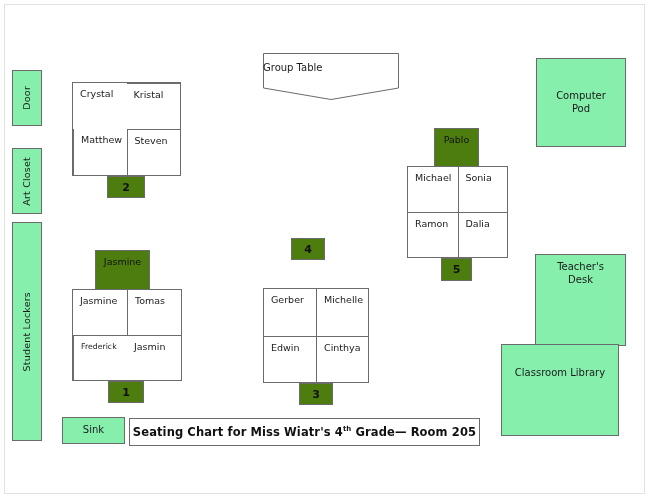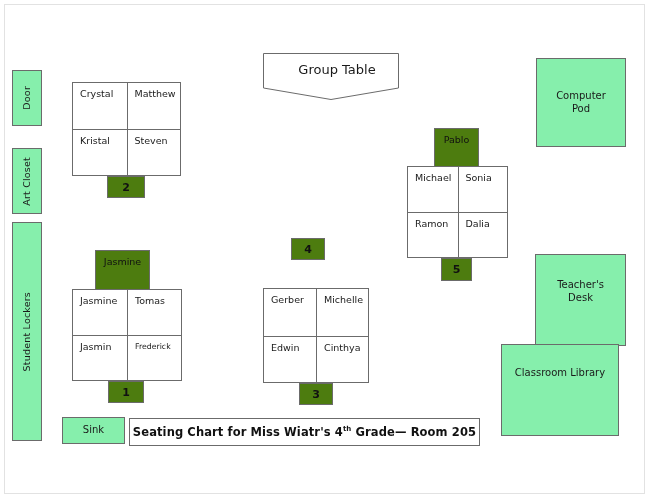--- a/index.html
+++ b/index.html
@@ -49,21 +49,21 @@
     display:flex;align-items:center;justify-content:center;
     font-size:11px;font-weight:700;color:#111;
   }
   .tab.name{font-weight:400;font-size:9.5px;align-items:flex-start;padding-top:5px;}
   .group-table{
     position:absolute;left:263px;top:53px;width:136px;height:47px;
   }
   .group-table svg{display:block;width:136px;height:47px;}
   .group-label{
     position:absolute;left:263px;top:62px;width:148px;
-    text-align:center;font-size:13px;color:#1a1a1a;
+    font-size:10px;color:#1a1a1a;
   }
   .title-banner{
     position:absolute;left:129px;top:418px;width:351px;height:28px;
     box-sizing:border-box;border:1px solid #6b6b6b;background:#ffffff;
     display:flex;align-items:center;justify-content:center;
     font-size:11.5px;font-weight:700;color:#111;letter-spacing:.1px;
   }
   .title-banner sup{font-size:7px;vertical-align:super;font-weight:700;}
   .nowrap{white-space:nowrap;}
 </style>
@@ -92,32 +92,32 @@
 
   <div class="group-table">
     <svg viewBox="0 0 136 47">
       <polygon points="0.5,0.5 135.5,0.5 135.5,35 68,46.5 0.5,35" fill="#ffffff" stroke="#6b6b6b" stroke-width="1"></polygon>
     </svg>
   </div>
   <div class="group-label">Group Table</div>
 
   <div class="table-grid" style="left:72px;top:82px;width:109px;height:94px;">
     <div class="seat">Crystal</div>
+    <div class="seat row2">Kristal</div>
     <div class="seat col2">Matthew</div>
-    <div class="seat row2">Kristal</div>
     <div class="seat col2 row2">Steven</div>
   </div>
   <div class="tab" style="left:107px;top:176px;width:38px;height:22px;">2</div>
 
   <div class="tab name" style="left:95px;top:250px;width:55px;height:40px;">Jasmine</div>
   <div class="table-grid" style="left:72px;top:289px;width:110px;height:92px;">
     <div class="seat">Jasmine</div>
     <div class="seat col2">Tomas</div>
+    <div class="seat col2 row2 small">Frederick</div>
     <div class="seat row2">Jasmin</div>
-    <div class="seat col2 row2 small">Frederick</div>
   </div>
   <div class="tab" style="left:108px;top:381px;width:36px;height:22px;">1</div>
 
   <div class="tab" style="left:291px;top:238px;width:34px;height:22px;">4</div>
 
   <div class="table-grid" style="left:263px;top:288px;width:106px;height:95px;">
     <div class="seat">Gerber</div>
     <div class="seat col2">Michelle</div>
     <div class="seat row2">Edwin</div>
     <div class="seat col2 row2">Cinthya</div>
@@ -131,21 +131,21 @@
     <div class="seat row2">Ramon</div>
     <div class="seat col2 row2">Dalia</div>
   </div>
   <div class="tab" style="left:441px;top:258px;width:31px;height:23px;">5</div>
 
   <div class="box" style="left:536px;top:58px;width:90px;height:89px;flex-direction:column;">
     <span>Computer</span>
     <span>Pod</span>
   </div>
 
-  <div class="box" style="left:535px;top:254px;width:91px;height:92px;flex-direction:column;align-items:center;justify-content:flex-start;padding-top:24px;">
+  <div class="box" style="left:535px;top:254px;width:91px;height:92px;flex-direction:column;align-items:center;justify-content:flex-start;padding-top:6px;">
     <span>Teacher's</span>
     <span>Desk</span>
   </div>
 
   <div class="box" style="left:501px;top:344px;width:118px;height:92px;align-items:flex-start;justify-content:center;padding-top:22px;">
     <span>Classroom Library</span>
   </div>
 
   <div class="title-banner">
     <span class="nowrap">

